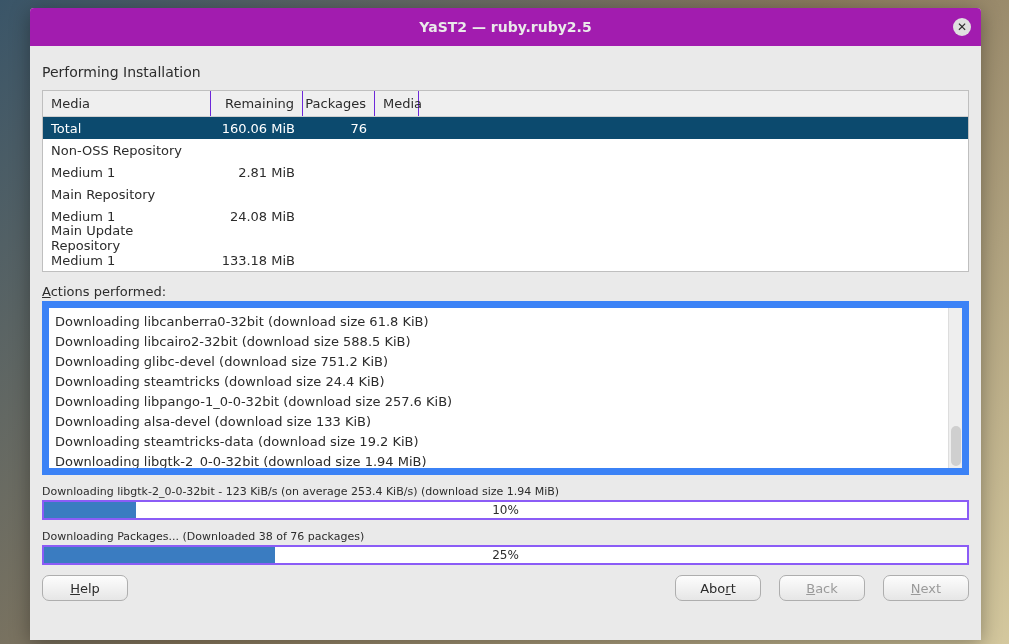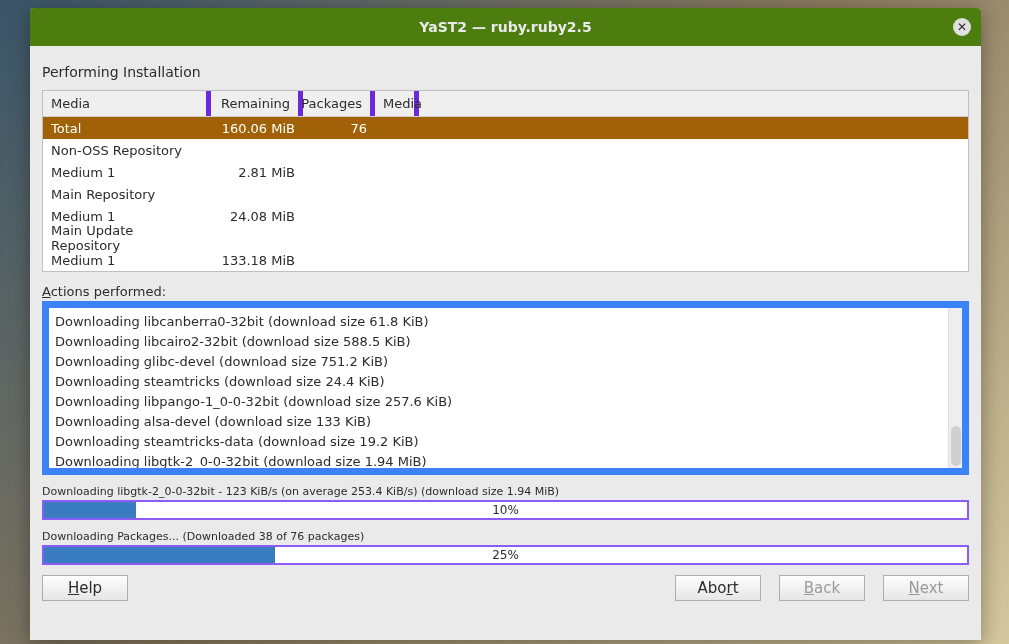--- a/index.html
+++ b/index.html
@@ -19,21 +19,21 @@
   width: 951px;
   height: 632px;
   background: #f0f0f0;
   box-shadow: 0 4px 20px rgba(0,0,0,0.35);
   border-radius: 4px 4px 0 0;
   display: flex;
   flex-direction: column;
 }
 .titlebar {
   height: 38px;
-  background: #4d7c0f;
+  background: #a21caf;
   color: #eaeaea;
   display: flex;
   align-items: center;
   justify-content: center;
   position: relative;
   border-radius: 4px 4px 0 0;
   font-weight: 600;
   font-size: 14px;
 }
 .titlebar .close {
@@ -71,39 +71,39 @@
 .thead {
   display: flex;
   background: #efefef;
   border-bottom: 1px solid #cfcfcf;
   height: 26px;
   align-items: center;
   font-size: 13px;
 }
 .th {
   padding: 0 8px;
-  border-right: 5px solid #6d28d9;
+  border-right: 1px solid #6d28d9;
   height: 100%;
   display: flex;
   align-items: center;
 }
 .th:last-child { border-right: none; flex:1; }
 .col-media { width: 168px; }
 .col-remaining { width: 92px; text-align: left; justify-content: flex-end; }
 .col-packages { width: 72px; text-align: right; justify-content: flex-end; }
 .col-time { width: 44px; }
 .tbody { }
 .trow {
   display: flex;
   height: 22px;
   align-items: center;
   font-size: 13px;
 }
 .trow.selected {
-  background: #a16207;
+  background: #0c4a6e;
   color: #fff;
 }
 .td { padding: 0 8px; }
 .td.media { width: 168px; }
 .td.remaining { width: 92px; text-align: right; }
 .td.packages { width: 72px; text-align: right; }
 .td.time { width: 44px; }
 .section-label {
   font-size: 13px;
   margin-top: 12px;
@@ -168,22 +168,22 @@
   justify-content: space-between;
   align-items: center;
   padding: 10px 0 0 0;
 }
 .right-buttons { display: flex; gap: 8px; }
 .btn {
   min-width: 86px;
   height: 26px;
   background: linear-gradient(#fdfdfd, #e6e6e6);
   border: 1px solid #aeaeae;
-  border-radius: 0;
-  font-size: 15px;
+  border-radius: 7px;
+  font-size: 13px;
   display: flex;
   align-items: center;
   justify-content: center;
   cursor: pointer;
   color: #2c2c2c;
 }
 .btn.disabled {
   color: #9a9a9a;
   cursor: default;
   margin-left: 10px;

